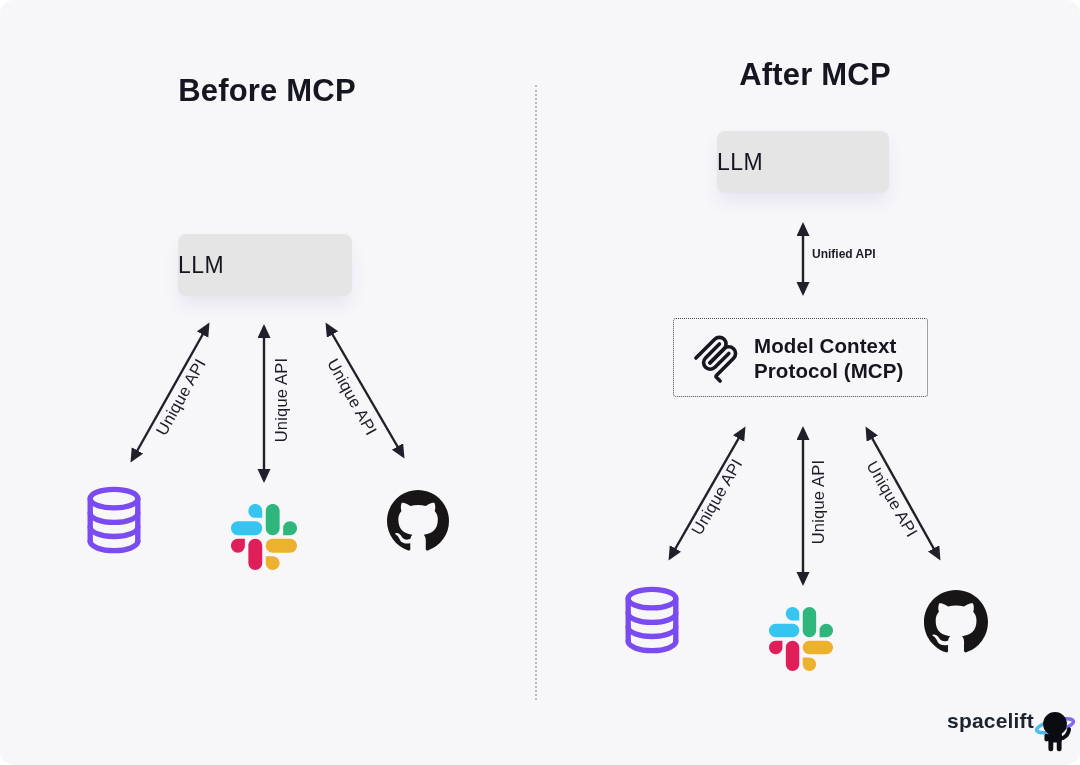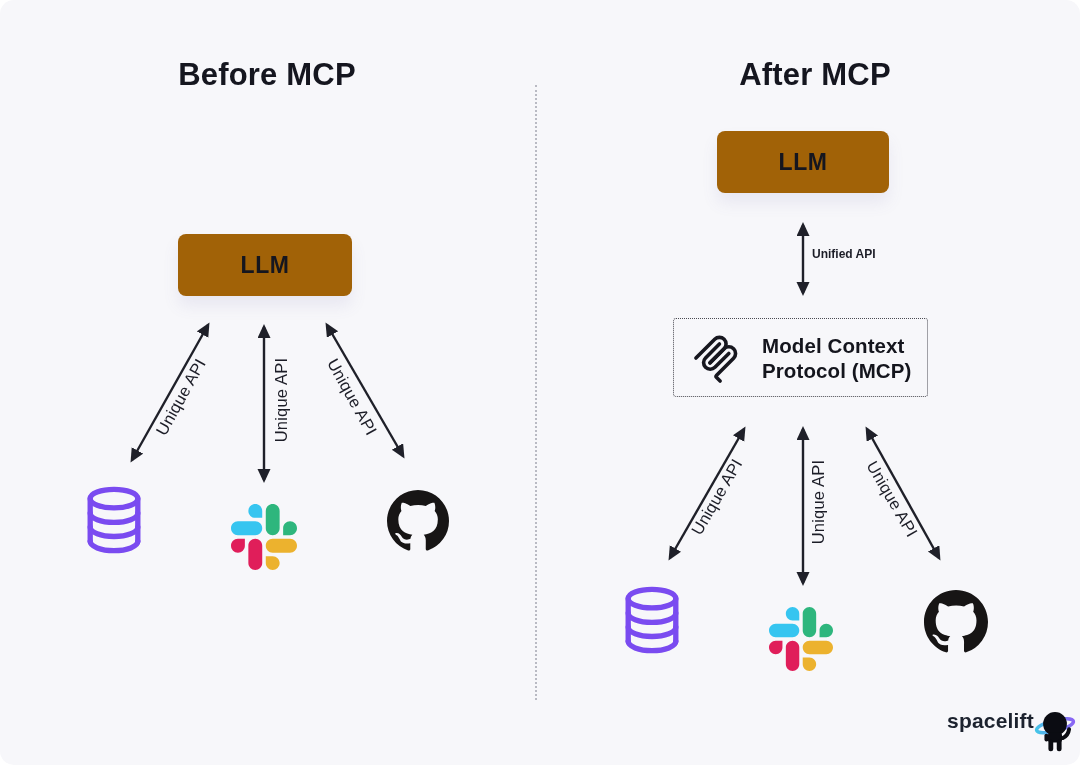--- a/index.html
+++ b/index.html
@@ -13,30 +13,30 @@
   }
   .col-title {
     position: absolute;
     width: 334px;
     text-align: center;
     font-size: 31px;
     font-weight: 800;
     color: #15161f;
     letter-spacing: 0.2px;
   }
-  #title-before { left: 100px; top: 57px; }
+  #title-before { left: 100px; top: 73px; }
   #title-after  { left: 648px; top: 57px; }
 
   .llm-box {
     position: absolute;
     width: 174px; height: 62px;
-    background: #a16207;
+    background: #e5e5e5;
     border-radius: 8px;
-    display: flex; align-items: center; justify-content: center;
-    font-size: 23px; font-weight: 700; color: #15161f;
+    display: flex; align-items: center; 
+    font-size: 23px; font-weight: 400; color: #15161f;
     letter-spacing: 0.5px;
     box-shadow: 0 10px 16px rgba(110, 100, 170, 0.10);
   }
   #llm-before { left: 178px; top: 234px; }
   #llm-after  { left: 717px; top: 131px; width: 172px; }
 
   #arrow-layer { position: absolute; left: 0; top: 0; }
   #arrow-layer line { stroke: #1f2029; stroke-width: 2.4; }
 
   .api-label {
@@ -56,21 +56,21 @@
   }
 
   .mcp-box {
     position: absolute;
     left: 673px; top: 318px;
     width: 255px; height: 79px;
     border: 1.5px dotted #4a4a52;
     border-radius: 3px;
     display: flex; align-items: center;
     padding-left: 15px;
-    gap: 19px;
+    gap: 11px;
   }
   .mcp-box .mcp-text {
     font-size: 20.5px; font-weight: 700; color: #14151d;
     line-height: 25px; letter-spacing: 0.1px;
   }
 
   .node-icon { position: absolute; }
 
   #divider {
     position: absolute;

